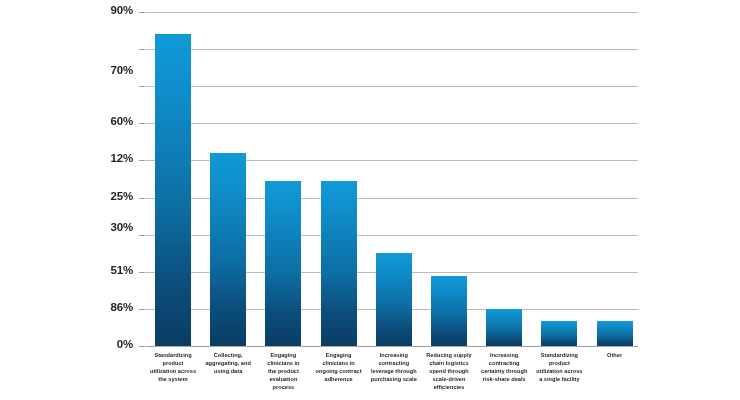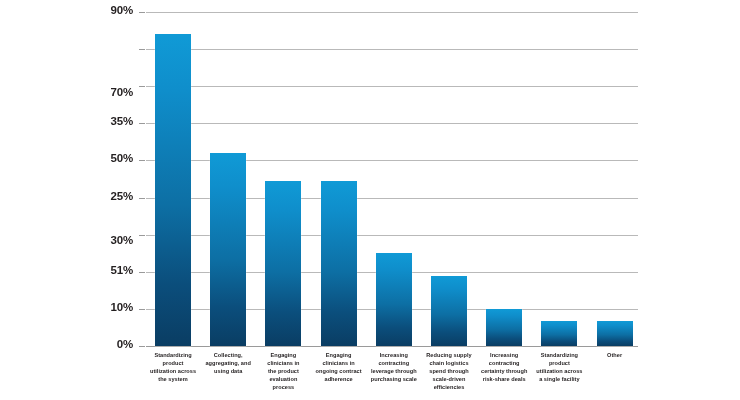--- a/index.html
+++ b/index.html
@@ -124,33 +124,33 @@
       <div class="gridline" style="top: 222.667px;"></div>
       <div class="gridline" style="top: 259.778px;"></div>
       <div class="gridline" style="top: 296.889px;"></div>
       <div class="gridline axis-base" style="top: 334px;"></div>
     </div>
 
   <div id="y-axis-labels">
       <div class="y-tick-label" style="top: 4px;">90%</div>
       <div class="y-tick-mark" style="top: 12px;"></div>
       <div class="y-tick-mark" style="top: 49.1111px;"></div>
-      <div class="y-tick-label" style="top: 86px;">70%</div>
+      <div class="y-tick-label" style="top: 64px;">70%</div>
       <div class="y-tick-mark" style="top: 86.2222px;"></div>
-      <div class="y-tick-label" style="top: 115.333px;">35%</div>
+      <div class="y-tick-label" style="top: 115.333px;">60%</div>
       <div class="y-tick-mark" style="top: 123.333px;"></div>
-      <div class="y-tick-label" style="top: 152.444px;">50%</div>
+      <div class="y-tick-label" style="top: 152.444px;">12%</div>
       <div class="y-tick-mark" style="top: 160.444px;"></div>
       <div class="y-tick-label" style="top: 189.556px;">25%</div>
       <div class="y-tick-mark" style="top: 197.556px;"></div>
-      <div class="y-tick-label" style="top: 234px;">30%</div>
+      <div class="y-tick-label" style="top: 221px;">30%</div>
       <div class="y-tick-mark" style="top: 234.667px;"></div>
       <div class="y-tick-label" style="top: 263.778px;">51%</div>
       <div class="y-tick-mark" style="top: 271.778px;"></div>
-      <div class="y-tick-label" style="top: 300.889px;">10%</div>
+      <div class="y-tick-label" style="top: 300.889px;">86%</div>
       <div class="y-tick-mark" style="top: 308.889px;"></div>
       <div class="y-tick-label" style="top: 338px;">0%</div>
       <div class="y-tick-mark" style="top: 346px;"></div>
     </div>
 
   <div id="bars-layer">
       <div class="bar" title="Standardizing product utilization across the system: 84%" style="left: 9px; width: 36px; height: 311.733px;"></div>
       <div class="bar" title="Collecting, aggregating, and using data: 52%" style="left: 64.2px; width: 36px; height: 192.978px;"></div>
       <div class="bar" title="Engaging clinicians in the product evaluation process: 44.5%" style="left: 119.4px; width: 36px; height: 165.144px;"></div>
       <div class="bar" title="Engaging clinicians in ongoing contract adherence: 44.5%" style="left: 174.6px; width: 36px; height: 165.144px;"></div>

